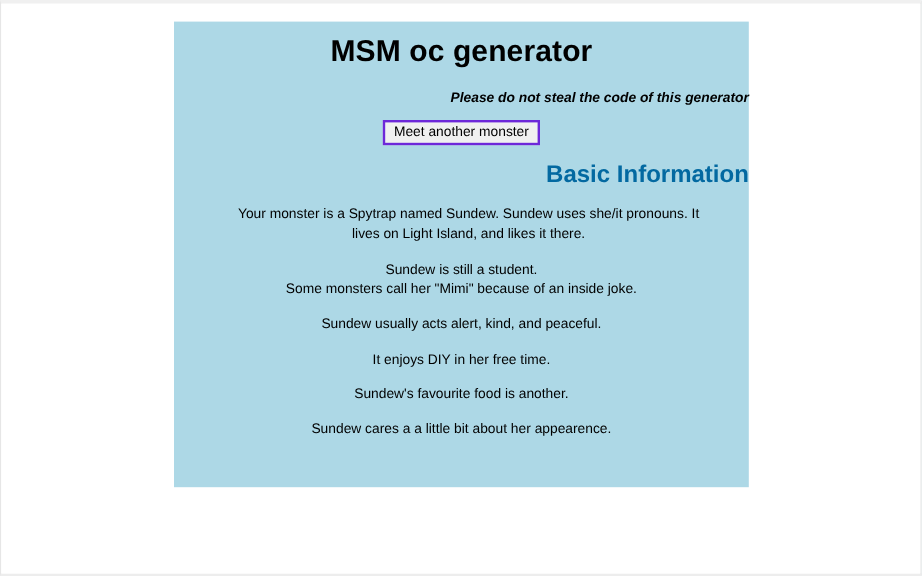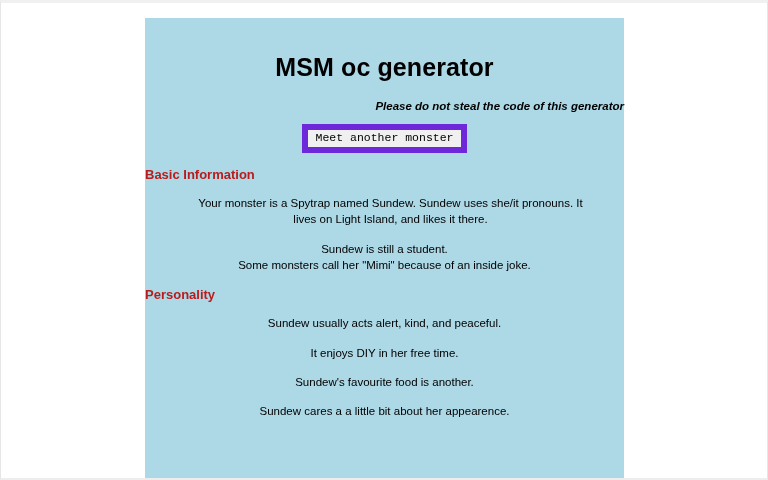--- a/index.html
+++ b/index.html
@@ -36,24 +36,24 @@
     width: 766px;
     height: 475px;
     background: #ffffff;
   }
   
   .content-panel {
     position: absolute;
     left: 144px;
     top: 15px;
     width: 479px;
-    height: 462px;
+    height: 388px;
     background: #add8e6;
     box-sizing: border-box;
-    padding-top: 36px;
+    padding-top: 12px;
   }
   h1.main-title {
     margin: 0;
     padding: 0;
     text-align: center;
     font-size: 25px;
     font-weight: bold;
     color: #000000;
     letter-spacing: 0.1px;
     line-height: 1.1;
@@ -66,38 +66,38 @@
     font-size: 11.5px;
     font-style: italic;
     font-weight: bold;
     color: #000000;
   }
   .button-row {
     text-align: center;
     margin-top: 12px;
   }
   button.meet-another {
-    font-family: Liberation Mono, monospace;
+    font-family: Liberation Sans, sans-serif;
     font-size: 11.5px;
     color: #000000;
     background: #f0f0f0;
-    border: 6px solid #6d28d9;
+    border: 2px solid #6d28d9;
     border-radius: 0;
     padding: 1px 7px 2px 7px;
     line-height: 1.25;
     cursor: pointer;
   }
   h2.section-heading {
     margin: 0;
     padding: 0;
     margin-top: 14px;
-    text-align: left;
-    font-size: 13px;
+    text-align: right;
+    font-size: 20px;
     font-weight: bold;
-    color: #b91c1c;
+    color: #0369a1;
   }
   p.para {
     margin: 0;
     padding: 0;
     margin-top: 13px;
     text-align: center;
     font-size: 11.5px;
     line-height: 1.42;
     color: #000000;
   }
@@ -125,21 +125,20 @@
         <button class="meet-another">Meet another monster</button>
       </div>
 
       <div id="sections-container">
           <div class="section-block">
             <h2 class="section-heading">Basic Information</h2>
             <p class="para wide"><span>Your monster is a Spytrap named Sundew. Sundew uses she/it pronouns. It lives on Light Island, and likes it there.</span></p>
             <p class="para"><span>Sundew is still a student.</span><br><span>Some monsters call her "Mimi" because of an inside joke.</span></p>
           </div>
           <div class="section-block">
-            <h2 class="section-heading">Personality</h2>
             <p class="para"><span>Sundew usually acts alert, kind, and peaceful.</span></p>
             <p class="para"><span>It enjoys DIY in her free time.</span></p>
             <p class="para"><span>Sundew's favourite food is another.</span></p>
           </div>
           <div class="section-block">
             <p class="para"><span>Sundew cares a a little bit about her appearence.</span></p>
           </div>
         </div>
 
     </div>

